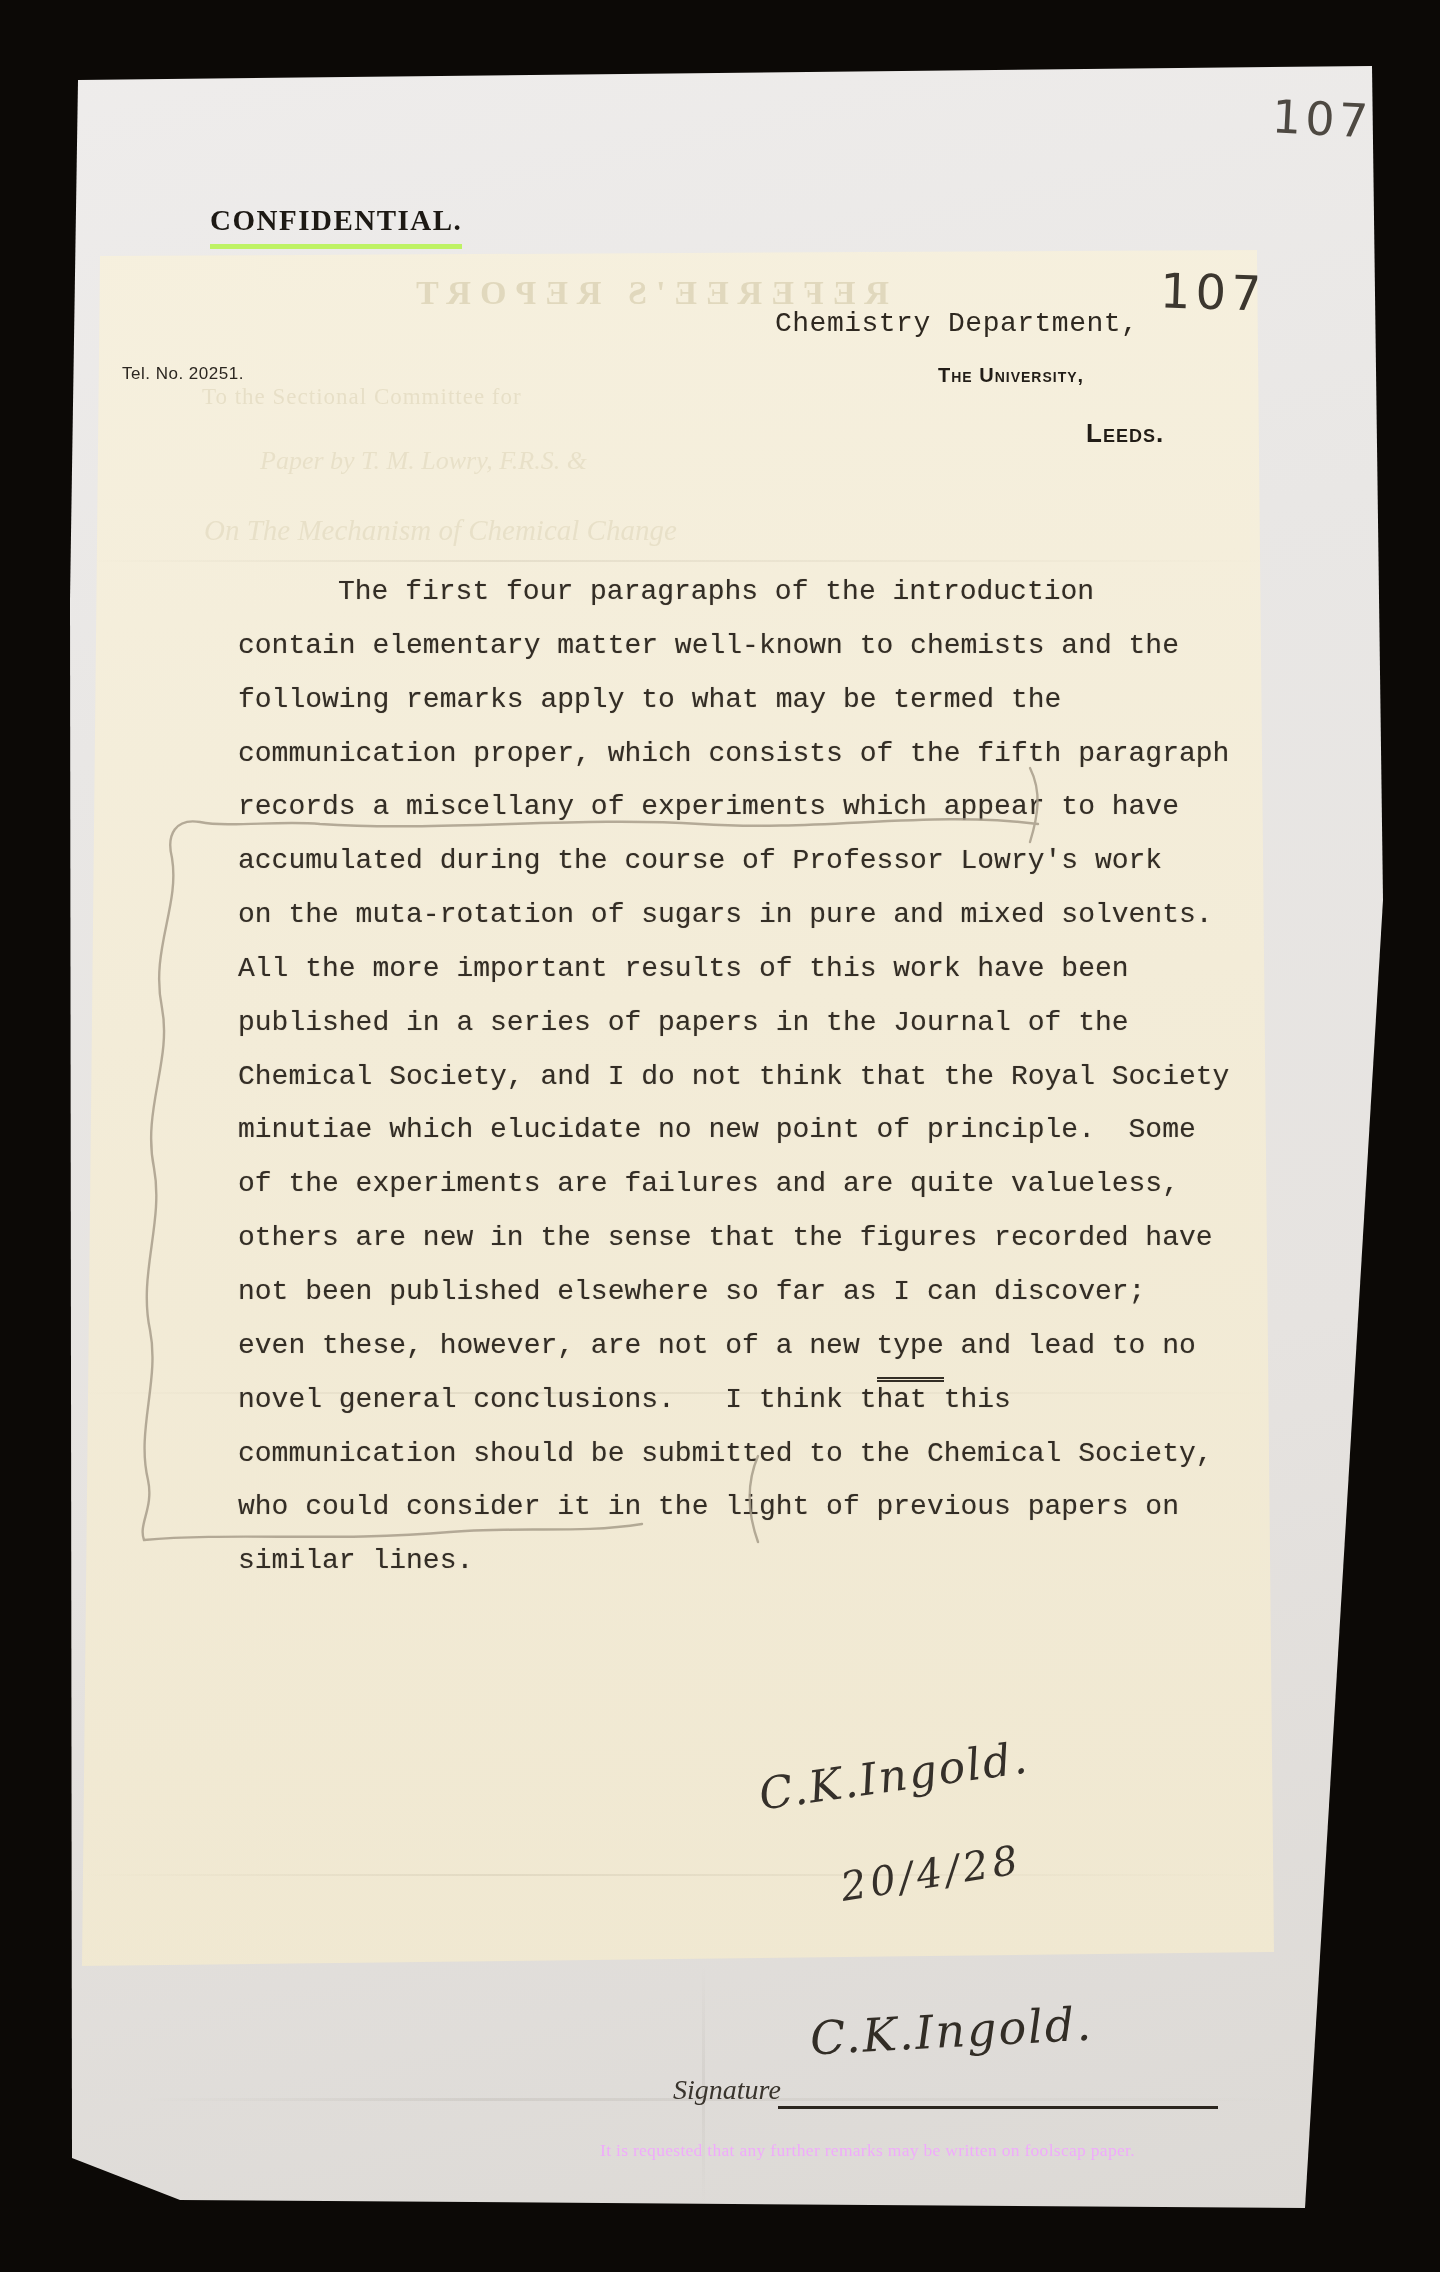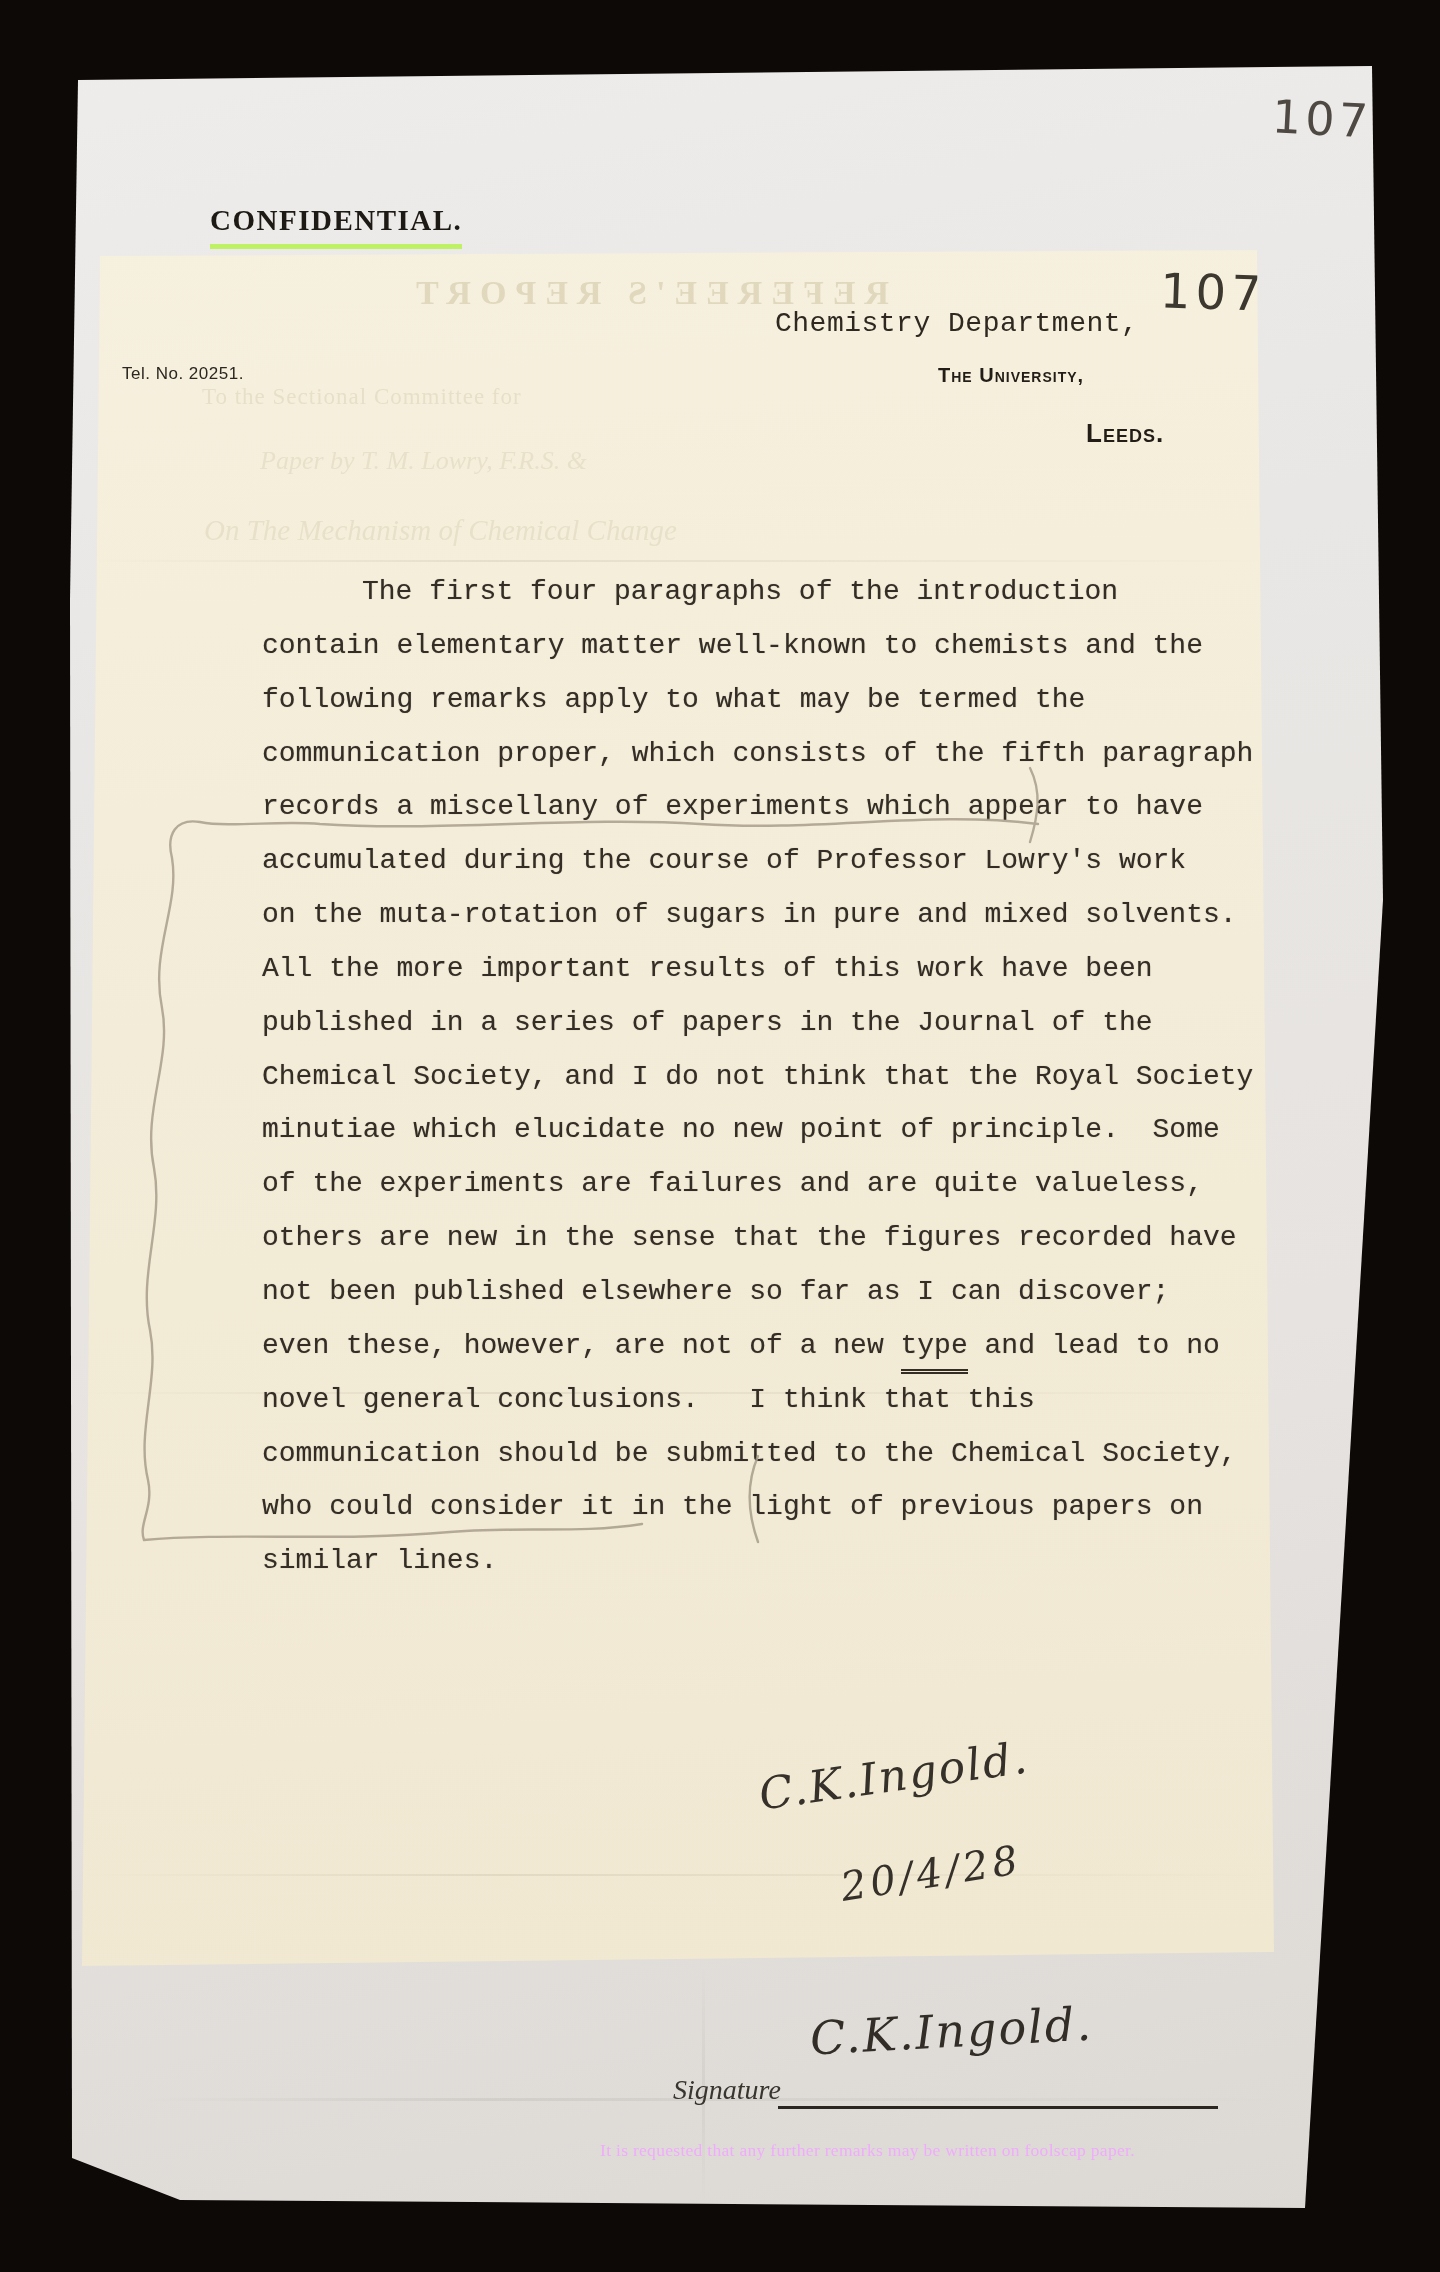--- a/index.html
+++ b/index.html
@@ -44,23 +44,23 @@
   
   .bleed{position:absolute;color:#dcd3b6;opacity:.8;}
   .bleed-title{left:258px;top:62px;font-size:34px;letter-spacing:9px;font-weight:bold;
     transform:scaleX(-1);width:620px;text-align:center;}
   .bleed-l1{left:122px;top:172px;font-size:23px;letter-spacing:1px;opacity:.55;}
   .bleed-l2{left:180px;top:234px;font-size:26px;font-style:italic;opacity:.5;}
   .bleed-l3{left:124px;top:302px;font-size:29px;font-style:italic;opacity:.5;}
   
   .body-block{position:absolute;left:158px;top:353px;font-family:"Liberation Mono",monospace;
     font-size:28px;color:#332d25;text-shadow:0 0 1px rgba(51,45,37,.35);}
-  .tline{height:53.85px;line-height:53.85px;white-space:pre;margin-left:24px;}
+  .tline{height:53.85px;line-height:53.85px;white-space:pre;}
   .tline.indent{padding-left:100px;}
-  .typed-underline{border-bottom:5px double #332d25;padding-bottom:8px;}
+  .typed-underline{border-bottom:5px double #332d25;padding-bottom:16px;}
   
   .pencil{position:absolute;left:0;top:0;pointer-events:none;}
   
   .letter-sig{position:absolute;left:678px;top:1538px;font-style:italic;font-size:44px;
     color:#35302a;transform:rotate(-8deg);font-family:"DejaVu Serif",serif;letter-spacing:2px;}
   .letter-date{position:absolute;left:760px;top:1638px;font-style:italic;font-size:40px;
     color:#35302a;transform:rotate(-9deg);font-family:"DejaVu Serif",serif;letter-spacing:4px;}
 </style>
 </head>
 <body>

